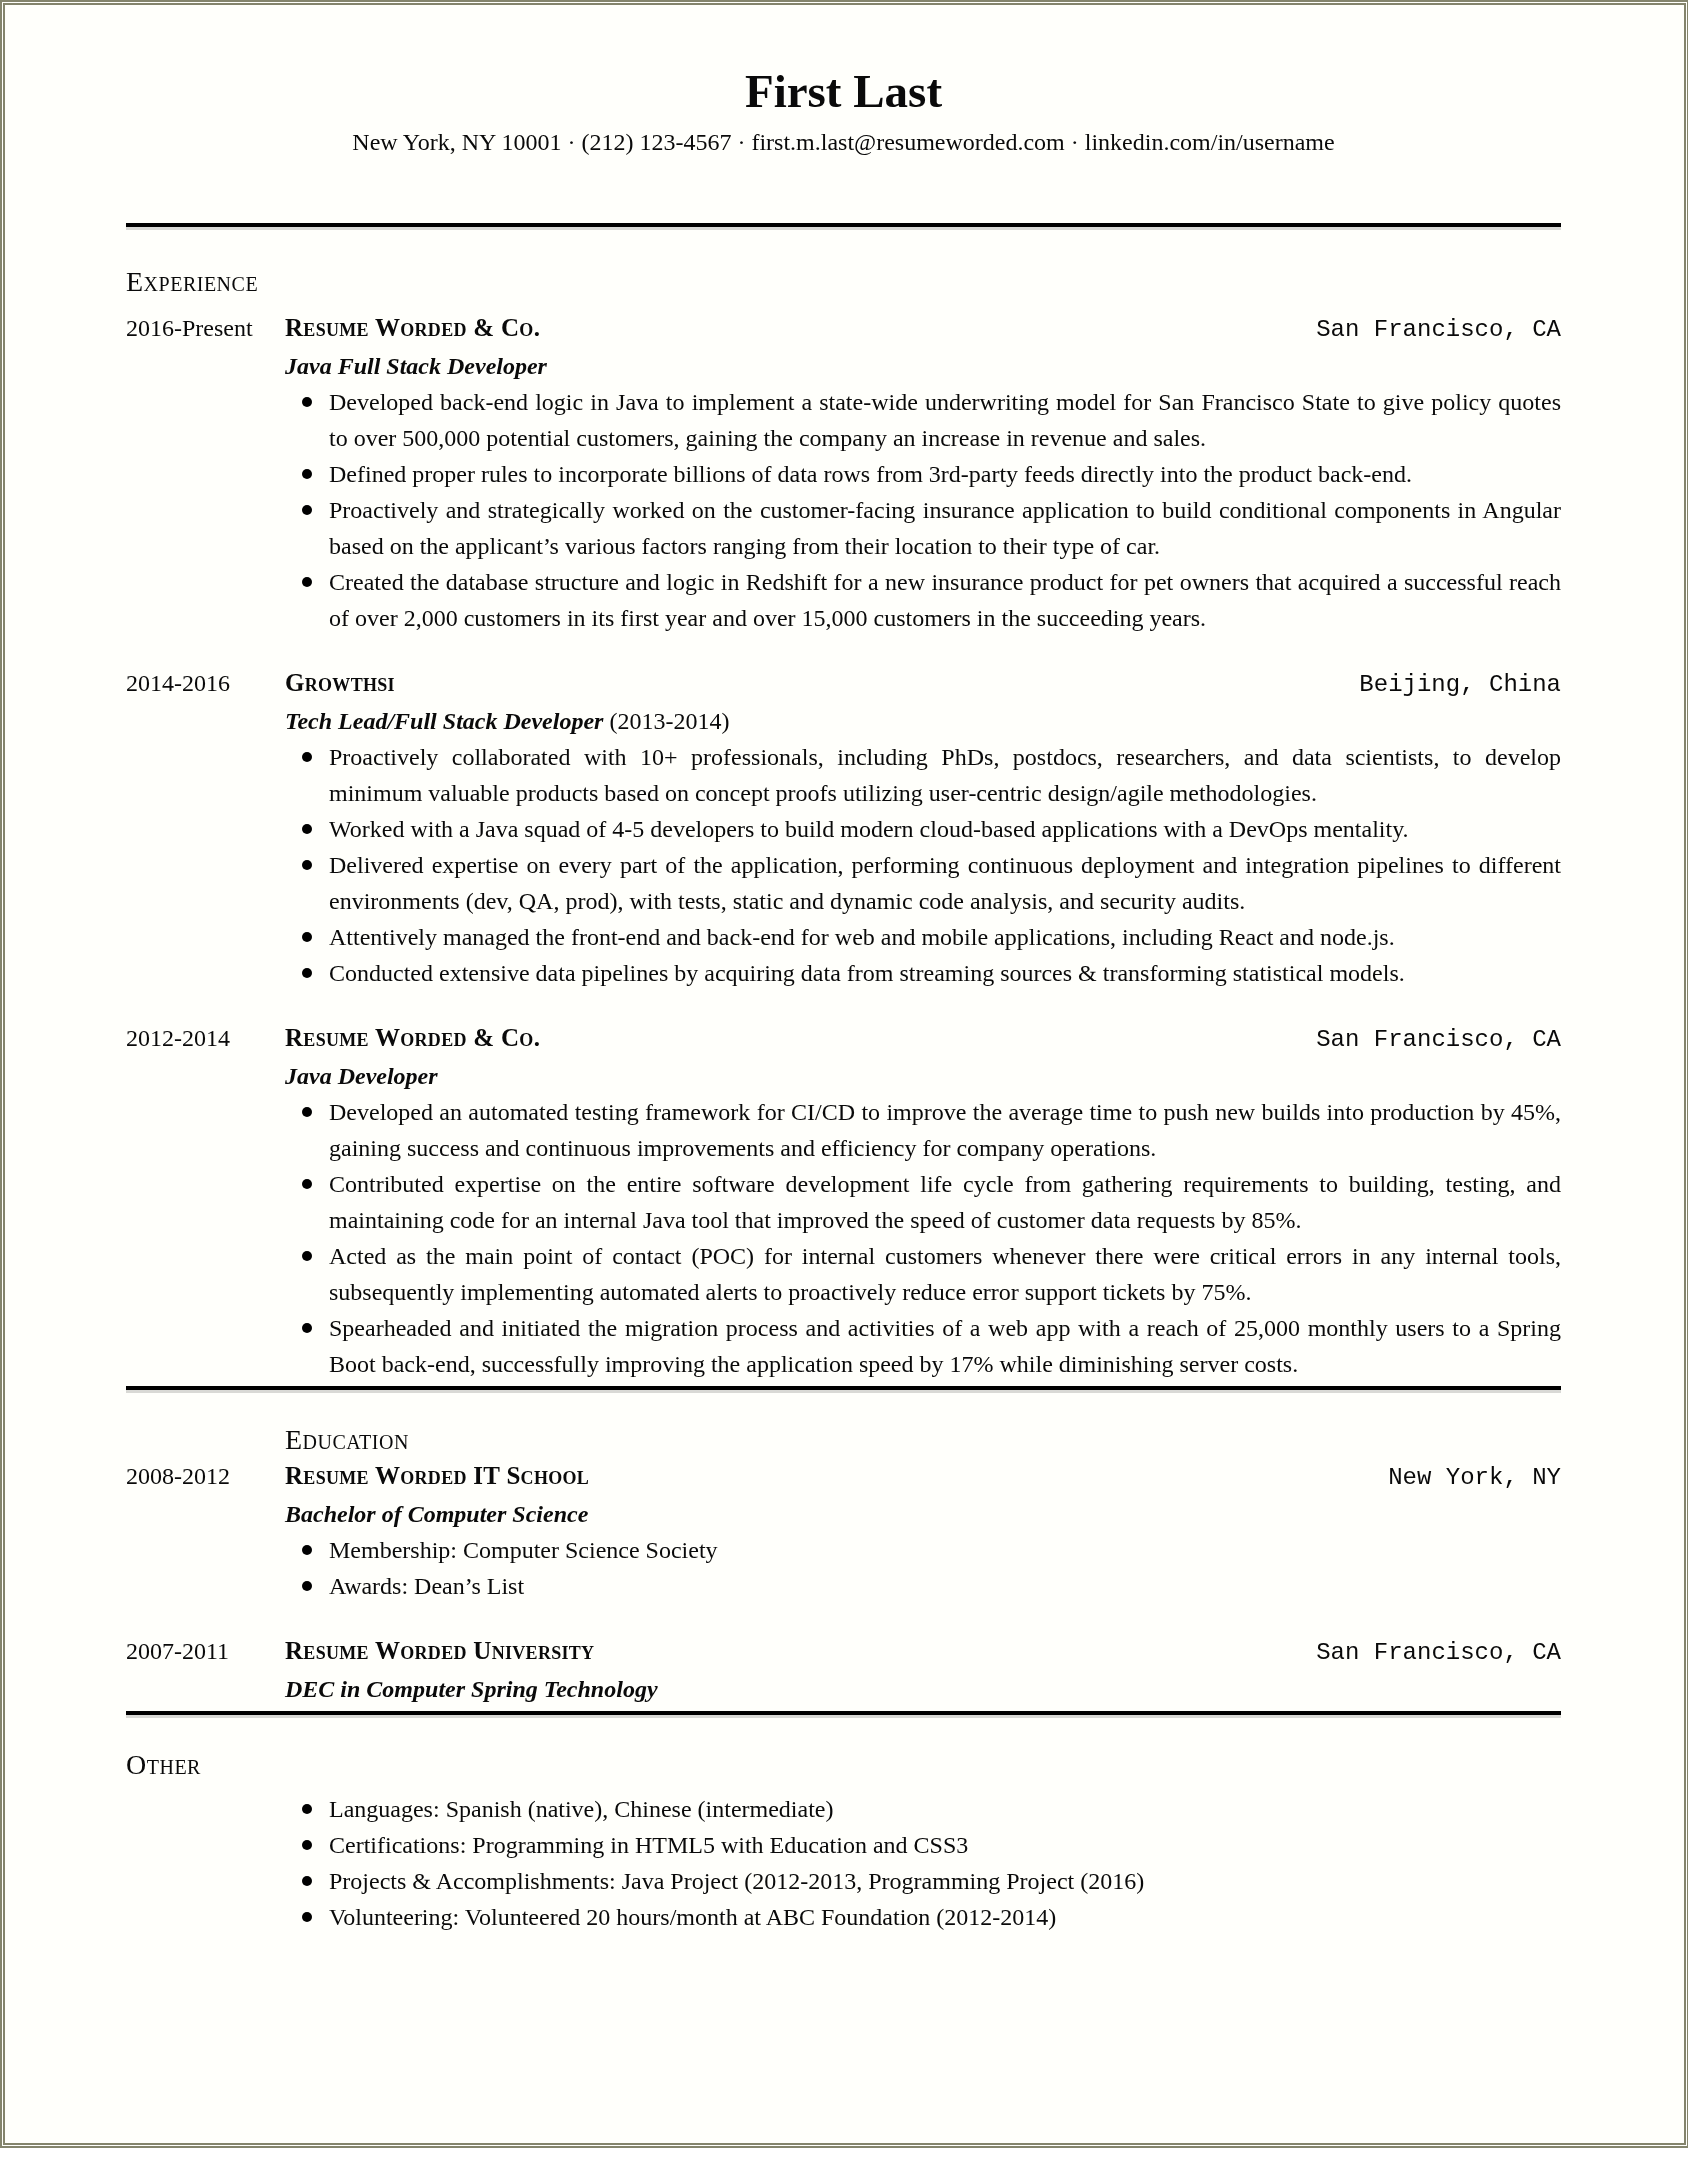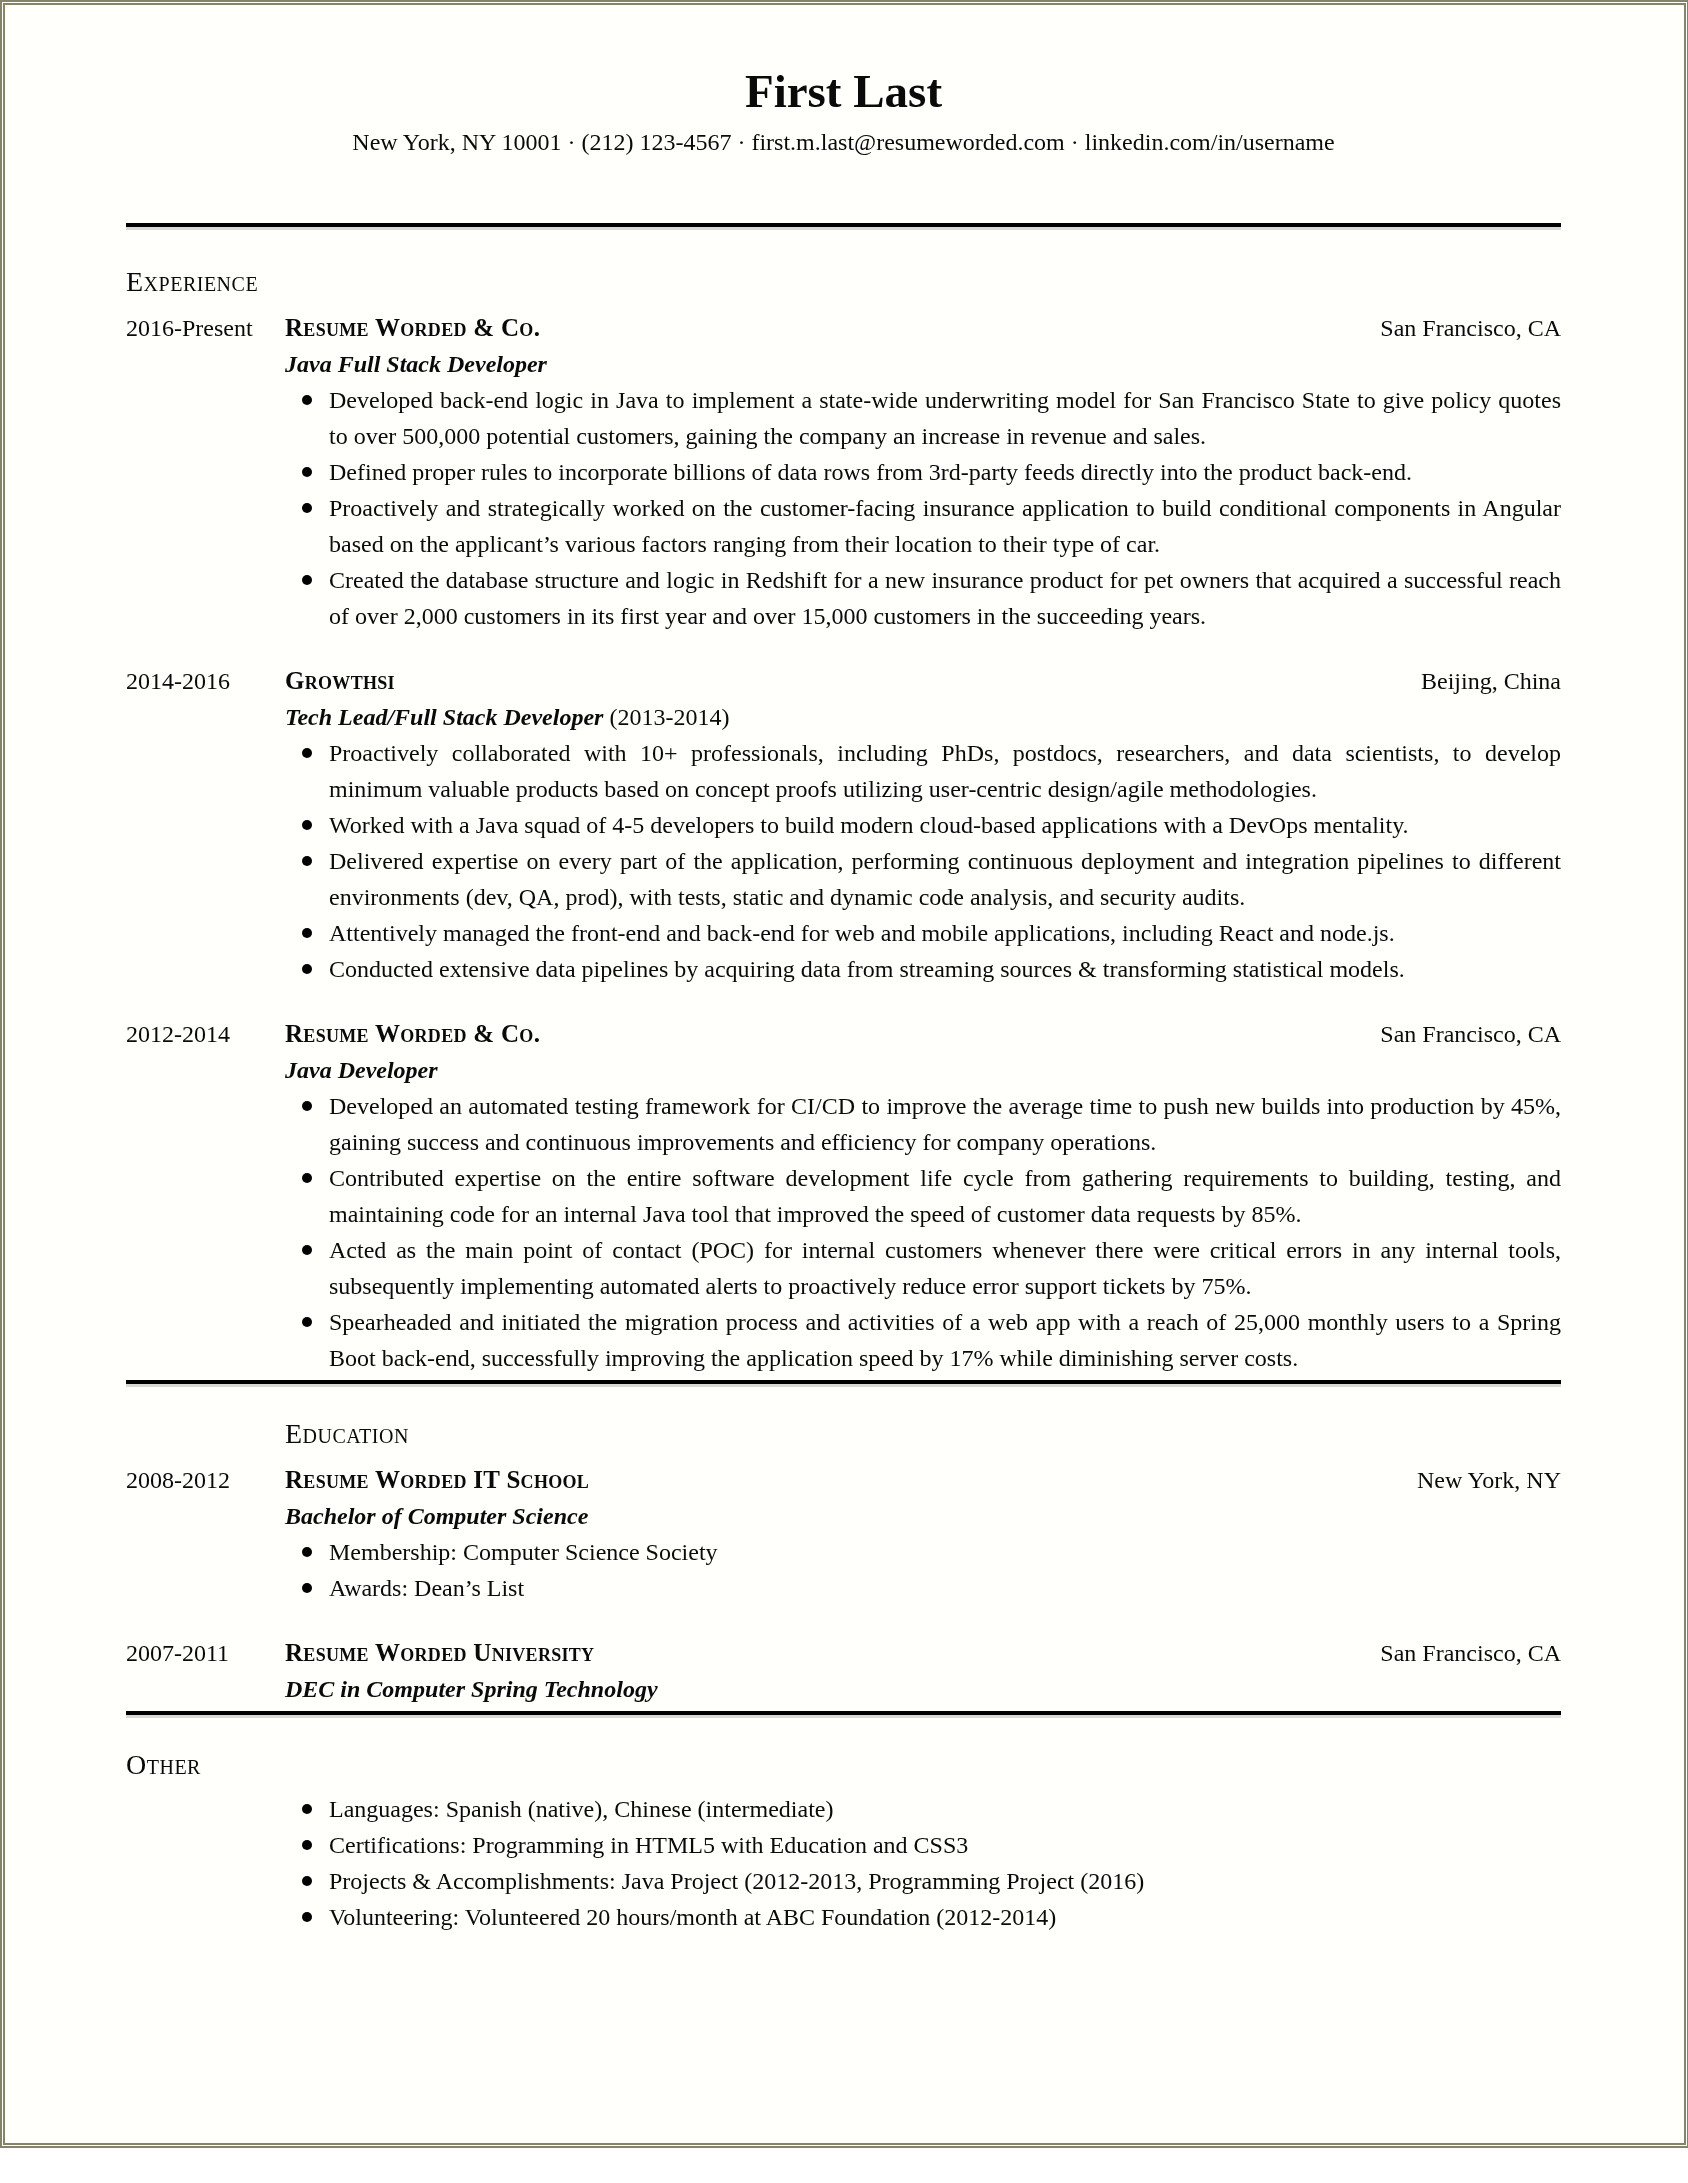--- a/index.html
+++ b/index.html
@@ -50,32 +50,32 @@
     line-height: 36px;
     font-weight: 400;
     letter-spacing: 0.5px;
     margin: 0;
   }
   .section-heading.first { margin-top: 37px; }
   .section-heading.after-rule { margin-top: 32px; }
   .section-heading.indent { margin-left: 159px; }
   .section-body.first-gap { margin-top: 10px; }
   
-  .entry { margin-top: 10px; margin-bottom: 29px; }
+  .entry { margin-bottom: 29px; }
   .entry:last-child { margin-bottom: 0; }
   .entry-head { display: flex; align-items: baseline; }
   .entry-dates { flex: 0 0 159px; }
   .entry-company {
     flex: 1 1 auto;
     font-weight: 700;
     font-variant: small-caps;
     font-size: 25px;
     letter-spacing: 0.3px;
   }
-  .entry-location { text-align: right; white-space: nowrap; }
+  .entry-location { text-align: right; white-space: nowrap; font-family: Liberation Mono, monospace; }
   .entry-body { margin-left: 159px; }
   .entry-title { font-weight: 700; font-style: italic; }
   .entry-title .title-note { font-weight: 400; font-style: normal; }
   
   ul.bullets {
     list-style: none;
     margin: 0;
     padding: 0;
   }
   ul.bullets li {

